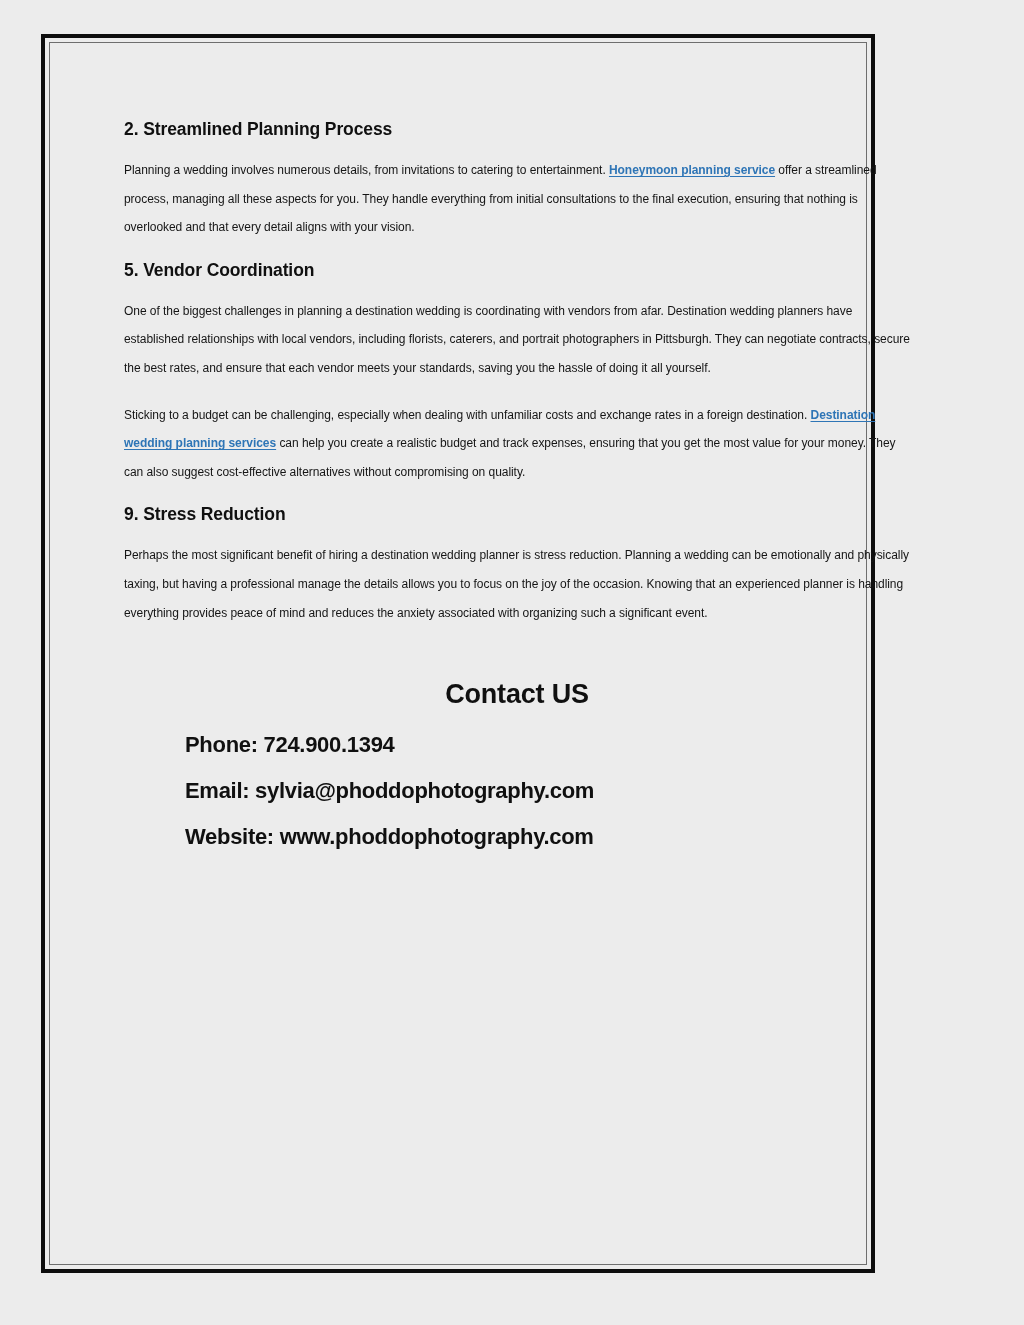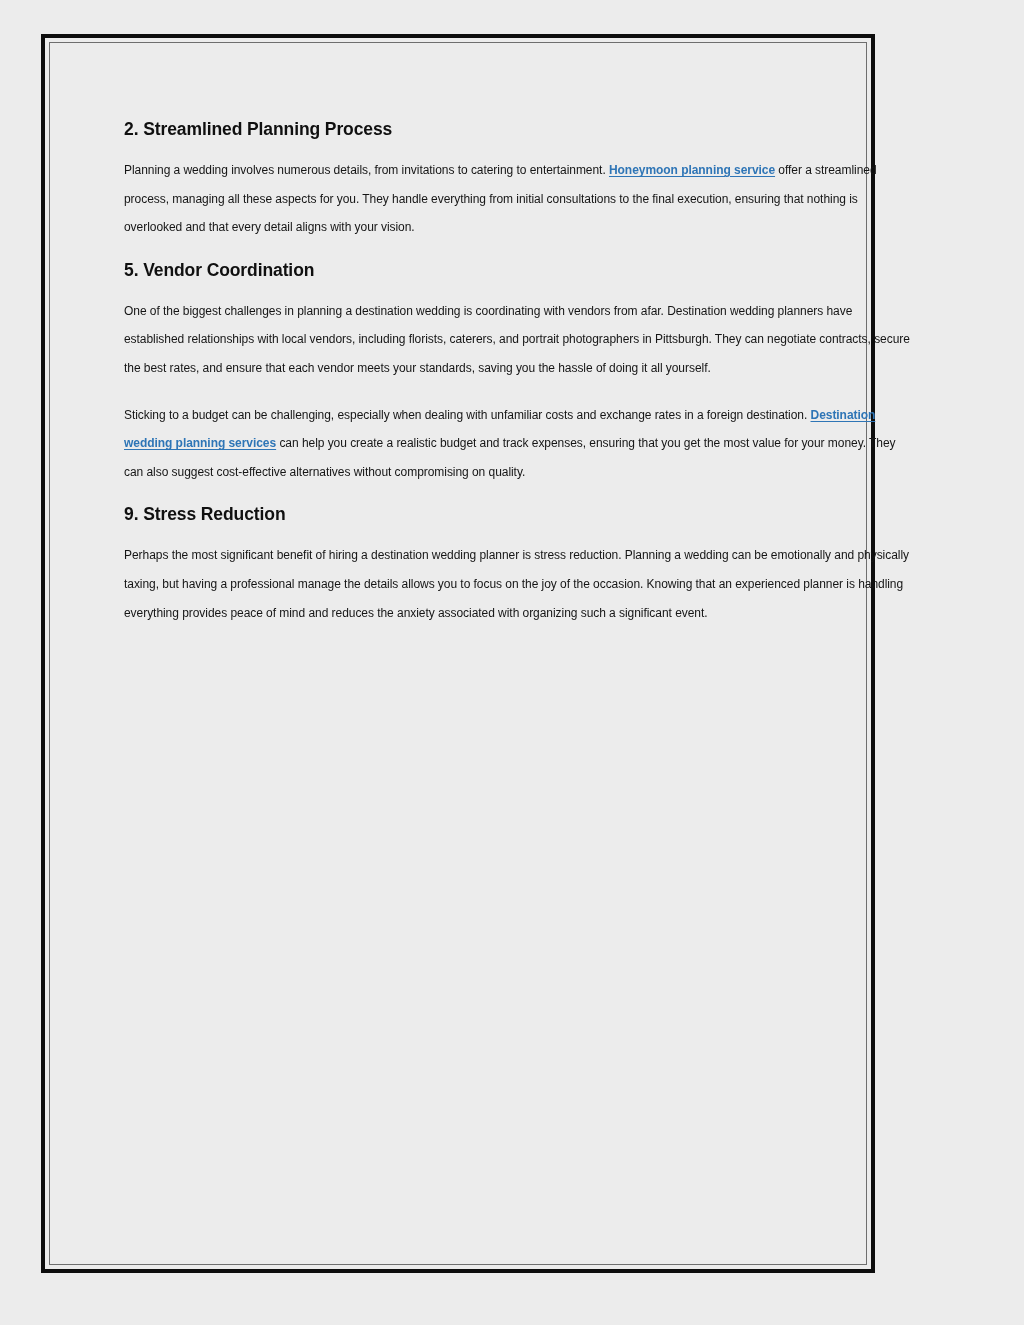--- a/index.html
+++ b/index.html
@@ -108,16 +108,22 @@
 
       <div class="section">
         <p class="body-text"><span>Sticking to a budget can be challenging, especially when dealing with unfamiliar costs and exchange rates in a foreign destination. </span><a class="inline-link" href="#">Destination wedding planning services</a><span> can help you create a realistic budget and track expenses, ensuring that you get the most value for your money. They can also suggest cost-effective alternatives without compromising on quality.</span></p>
       </div>
 
       <div class="section">
         <h2 class="section-heading">9. Stress Reduction</h2>
         <p class="body-text"><span>Perhaps the most significant benefit of hiring a destination wedding planner is stress reduction. Planning a wedding can be emotionally and physically taxing, but having a professional manage the details allows you to focus on the joy of the occasion. Knowing that an experienced planner is handling everything provides peace of mind and reduces the anxiety associated with organizing such a significant event.</span></p>
       </div>
 
+      <div class="contact-block">
+        <div class="contact-title">Contact US</div>
+        <div class="contact-line">Phone: 724.900.1394</div>
+        <div class="contact-line">Email: sylvia@phoddophotography.com</div>
+        <div class="contact-line">Website: www.phoddophotography.com</div>
+      </div>
 
     </div>
   </div>
 </div>
 
 </body></html>

